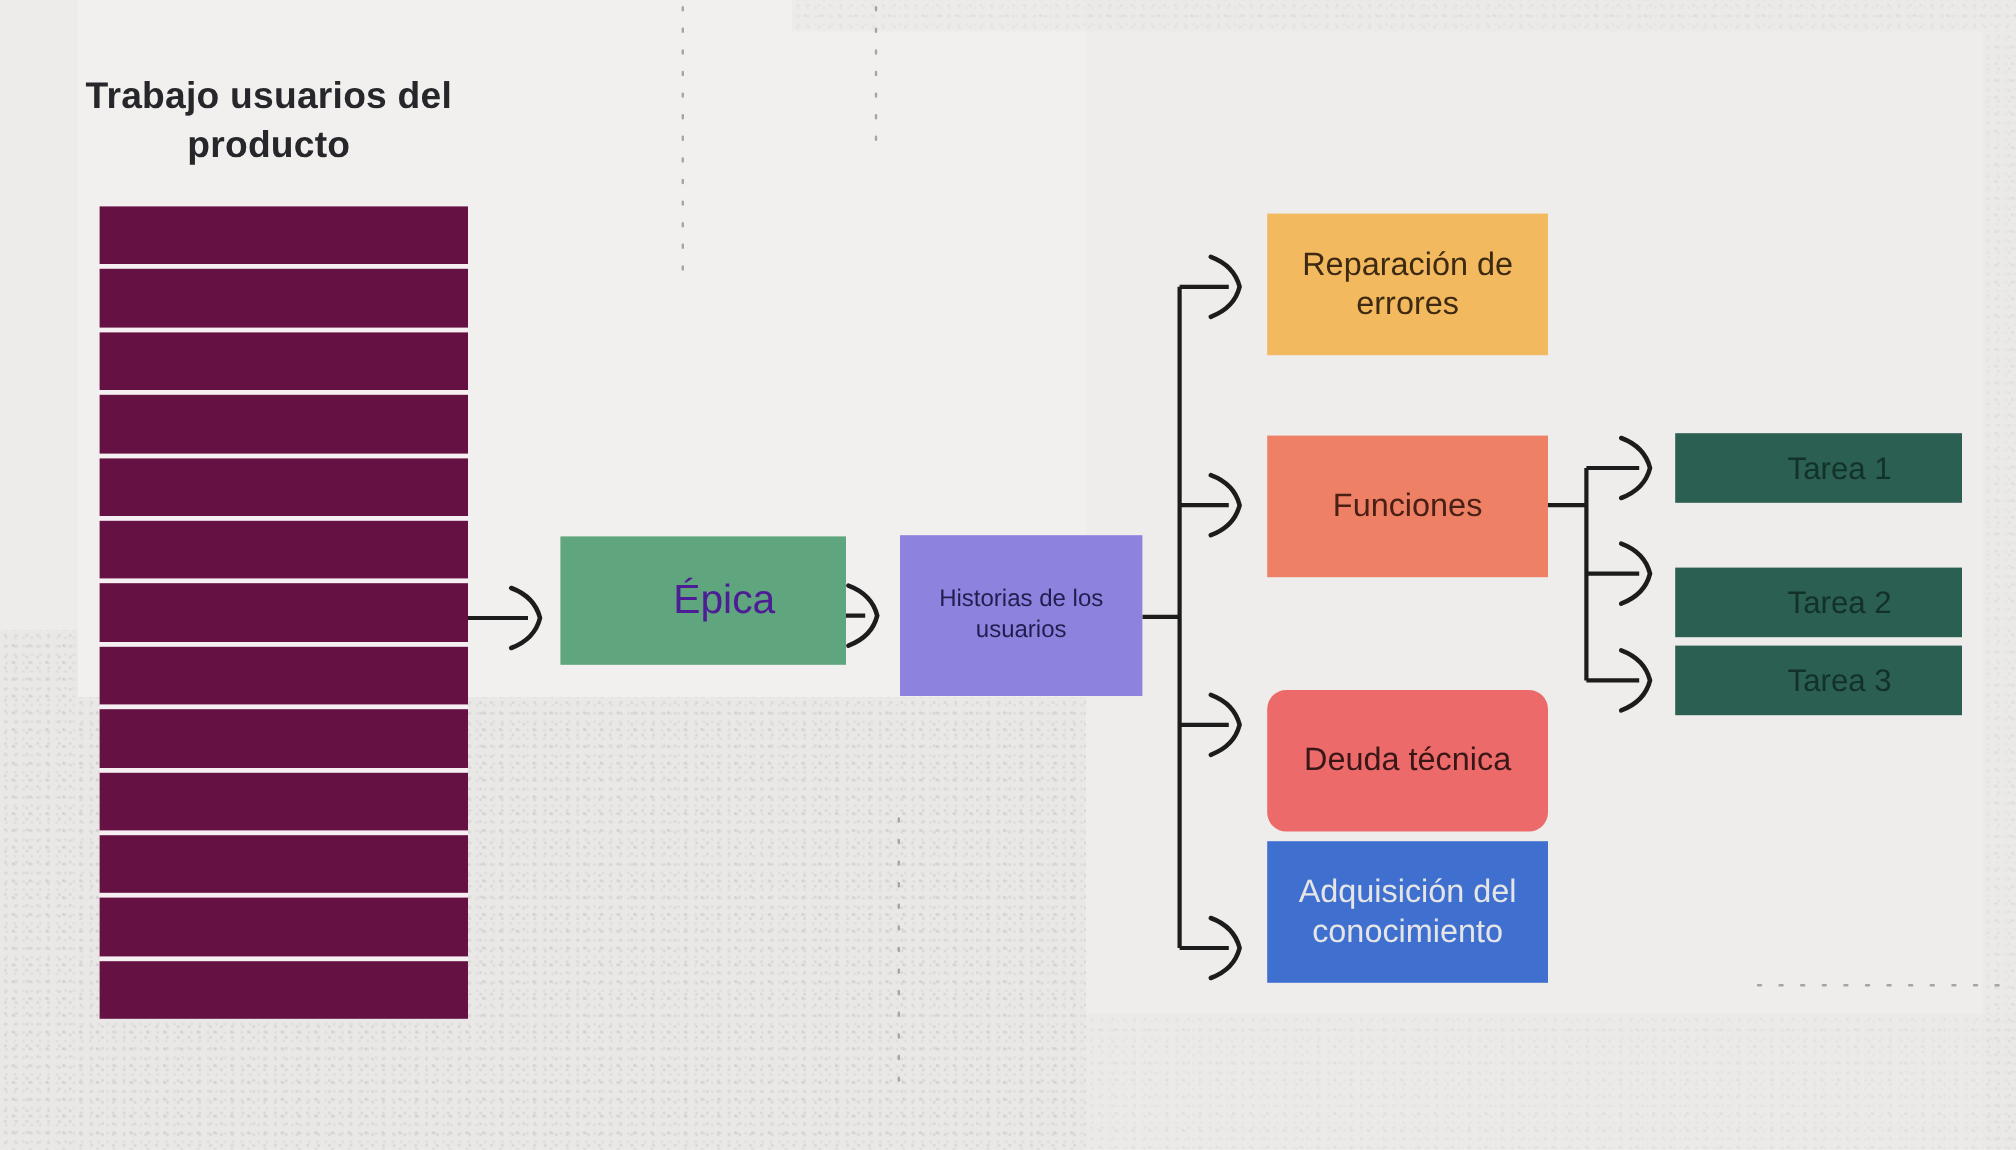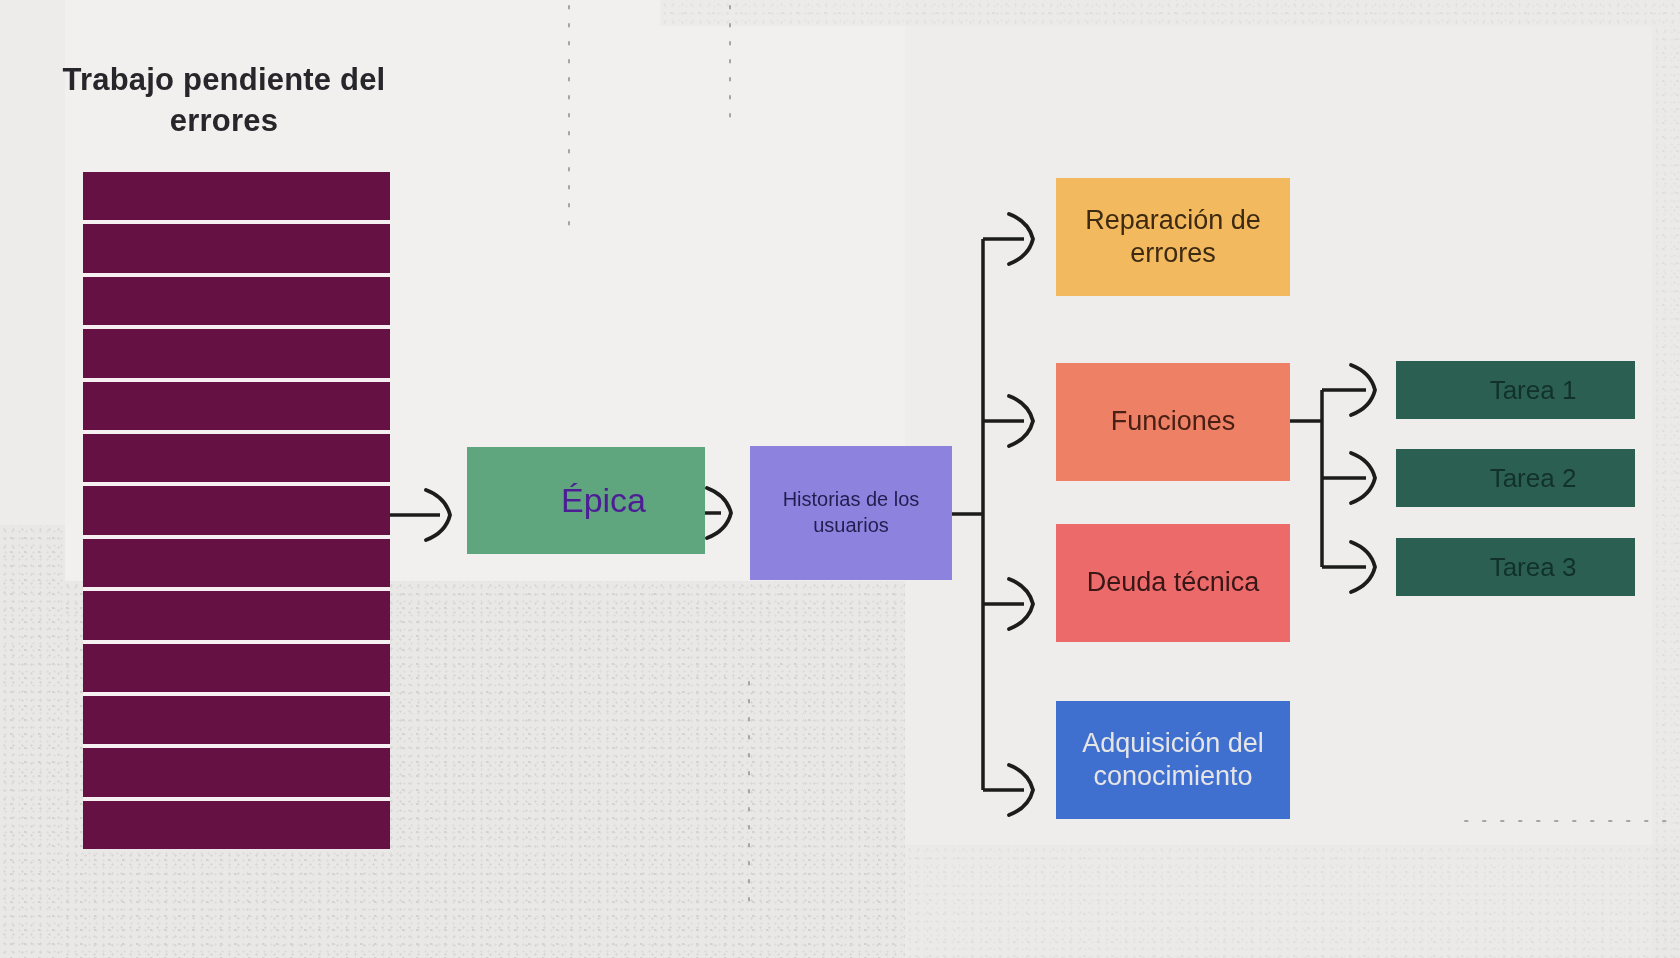--- a/index.html
+++ b/index.html
@@ -52,44 +52,44 @@
     background:var(--c-epic,#5fa57e);color:#4c1d95;font-size:34px;
   }
   .node-stories{
     left:750px;top:446px;width:202px;height:134px;
     background:var(--c-user_stories,#8d83de);color:#221d4f;
     font-size:20px;line-height:1.28;padding:0 8px;box-sizing:border-box;
   }
   .cat{left:1056px;width:234px;height:118px;font-size:27px;line-height:1.24;padding:0 10px;box-sizing:border-box;}
   .cat-bug{top:178px;background:var(--c-bug_fix,#f2b95e);color:#3e2a12;}
   .cat-feat{top:363px;background:var(--c-features,#ee8165);color:#4a2015;}
-  .cat-debt{top:524px;background:var(--c-tech_debt,#ed6a6a);color:#3a1717;}
+  .cat-debt{top:575px;background:var(--c-tech_debt,#ed6a6a);color:#3a1717;border-radius:16px;}
   .cat-know{top:701px;background:var(--c-knowledge,#3f70d0);color:#e5e5e5;}
   .task{left:1396px;width:204px;height:58px;background:var(--c-task,#2b5f52);color:#123129;font-size:26px;}
   .task-1{top:361px;}
-  .task-2{top:449px;}
+  .task-2{top:473px;}
   .task-3{top:538px;text-align:right;}
 
   
   svg.wires{position:absolute;left:0;top:0;pointer-events:none;}
   .ln{stroke:var(--c-line,#1c1c1c);stroke-width:3.5;fill:none;}
   .dot{stroke:#a6a5a3;stroke-width:2;fill:none;stroke-dasharray:2.5 15.5;stroke-linecap:round;}
 </style>
 </head>
 <body>
 
 <div class="bg-patch bg-right"></div>
 <div class="bg-patch bg-bright"></div>
 <div class="bg-patch speckle speckle-bottom"></div>
 <div class="bg-patch speckle speckle-left"></div>
 <div class="bg-patch speckle speckle-topright"></div>
 <div class="bg-patch speckle speckle-botright"></div>
 <div class="bg-patch speckle speckle-redge"></div>
 
-<div class="title">Trabajo pendiente del errores</div>
+<div class="title">Trabajo usuarios del producto</div>
 
 <div class="stack">
     <div class="bar"></div>
     <div class="bar"></div>
     <div class="bar"></div>
     <div class="bar"></div>
     <div class="bar"></div>
     <div class="bar"></div>
     <div class="bar"></div>
     <div class="bar"></div>

